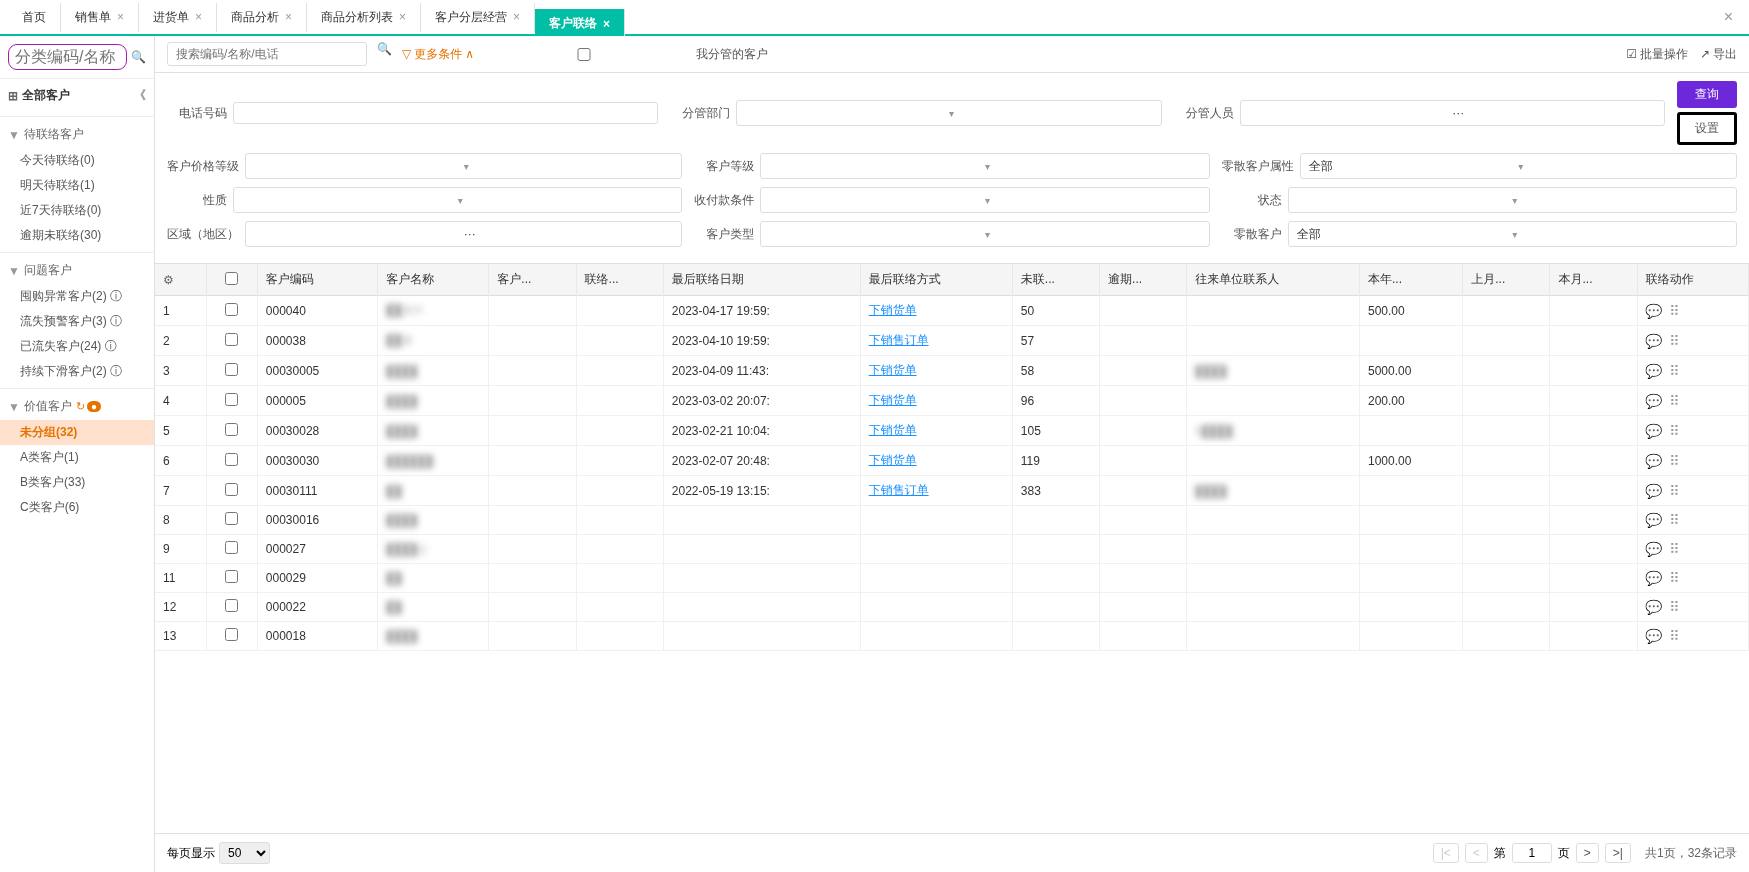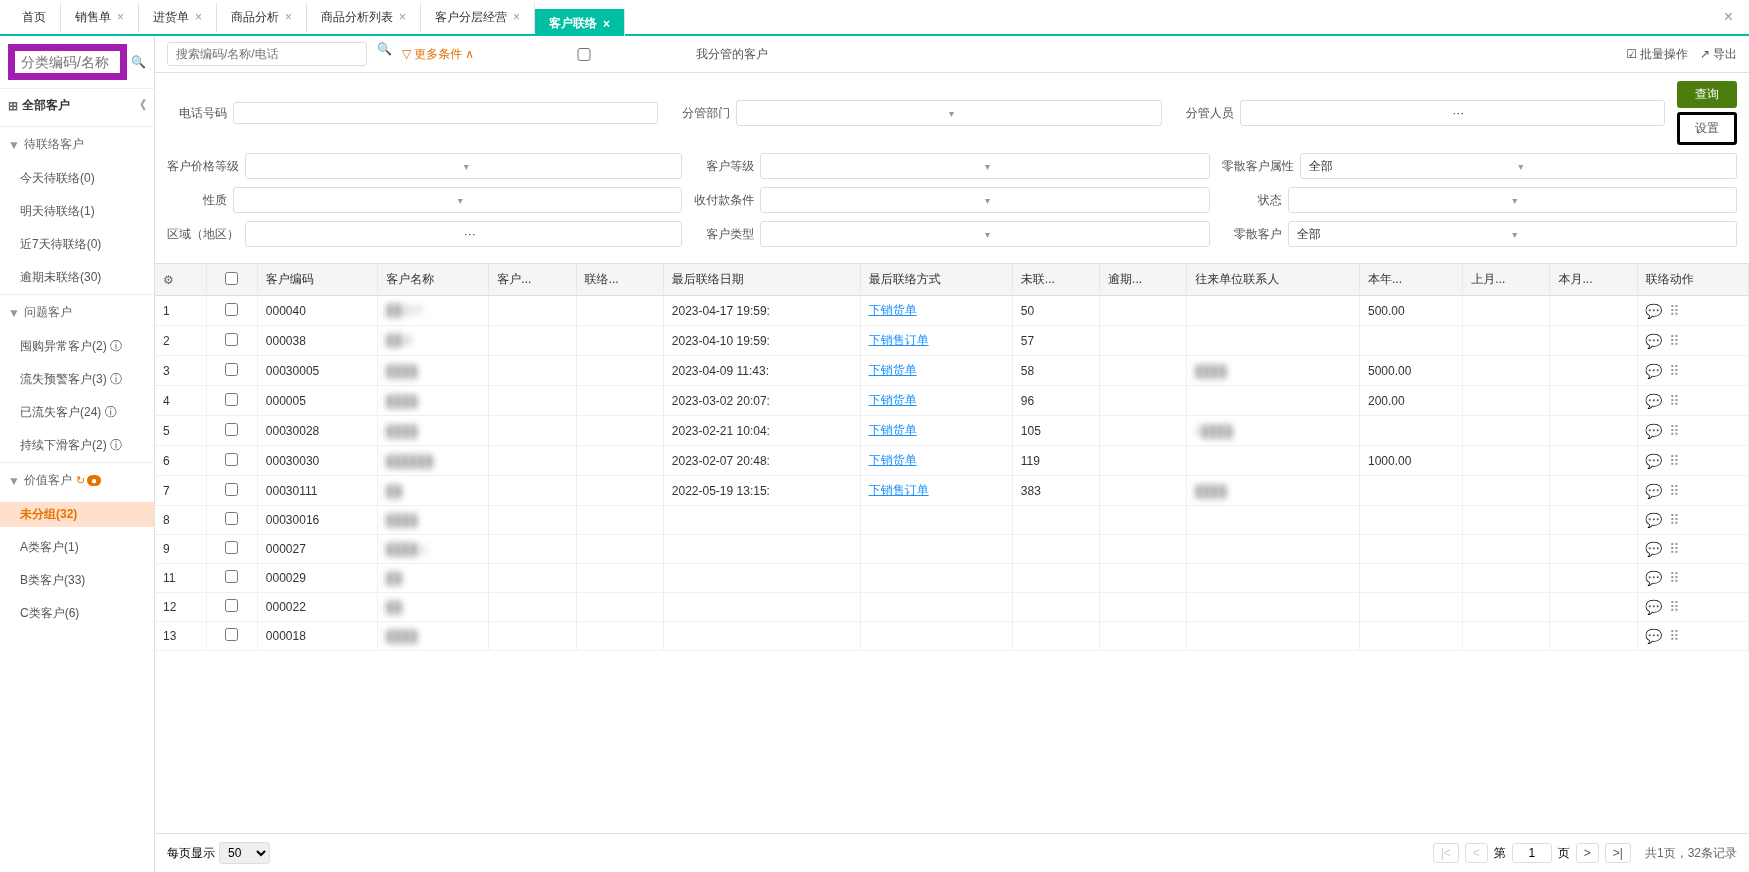--- a/index.html
+++ b/index.html
@@ -60,25 +60,25 @@
       flex-direction: column;
       overflow-y: auto;
     }
     .sidebar-search {
       display: flex;
       align-items: center;
       padding: 8px 8px;
       border-bottom: 1px solid #eee;
     }
     .sidebar-search input {
-      border: 7px solid #a21caf;
-      border-radius: 0;
+      border: 1px solid #a21caf;
+      border-radius: 9px;
       padding: 3px 6px;
       width: 100%;
-      font-size: 14px;
+      font-size: 16px;
       color: #333;
     }
     .sidebar-search .search-icon {
       margin-left: 4px;
       color: #00bfa5;
       cursor: pointer;
     }
     .sidebar-section-header {
       display: flex;
       align-items: center;
@@ -107,21 +107,20 @@
     .sidebar-group-title .arrow {
       margin-right: 4px;
       color: #999;
     }
     .sidebar-item {
       padding: 4px 8px 4px 20px;
       color: #555;
       cursor: pointer;
       font-size: 12px;
       white-space: nowrap;
-      margin-top: 8px;
     }
     .sidebar-item.active {
       background: #ffe0cc;
       color: #e67300;
       font-weight: bold;
     }
     .sidebar-divider { height: 1px; background: #eee; margin: 4px 0; }
 
     
     .content-area {
@@ -222,21 +221,21 @@
     .filter-select-wrap span { flex: 1; color: #333; }
     .filter-select-wrap .arrow { color: #999; font-size: 10px; }
     .filter-dots { color: #999; cursor: pointer; padding: 0 4px; }
     .filter-btns {
       display: flex;
       flex-direction: column;
       gap: 4px;
       min-width: 60px;
     }
     .btn-query {
-      background: #4d7c0f;
+      background: #6d28d9;
       color: #fff;
       border: none;
       border-radius: 3px;
       padding: 5px 12px;
       cursor: pointer;
       font-size: 12px;
     }
     .btn-reset {
       background: #fff;
       color: #555;

